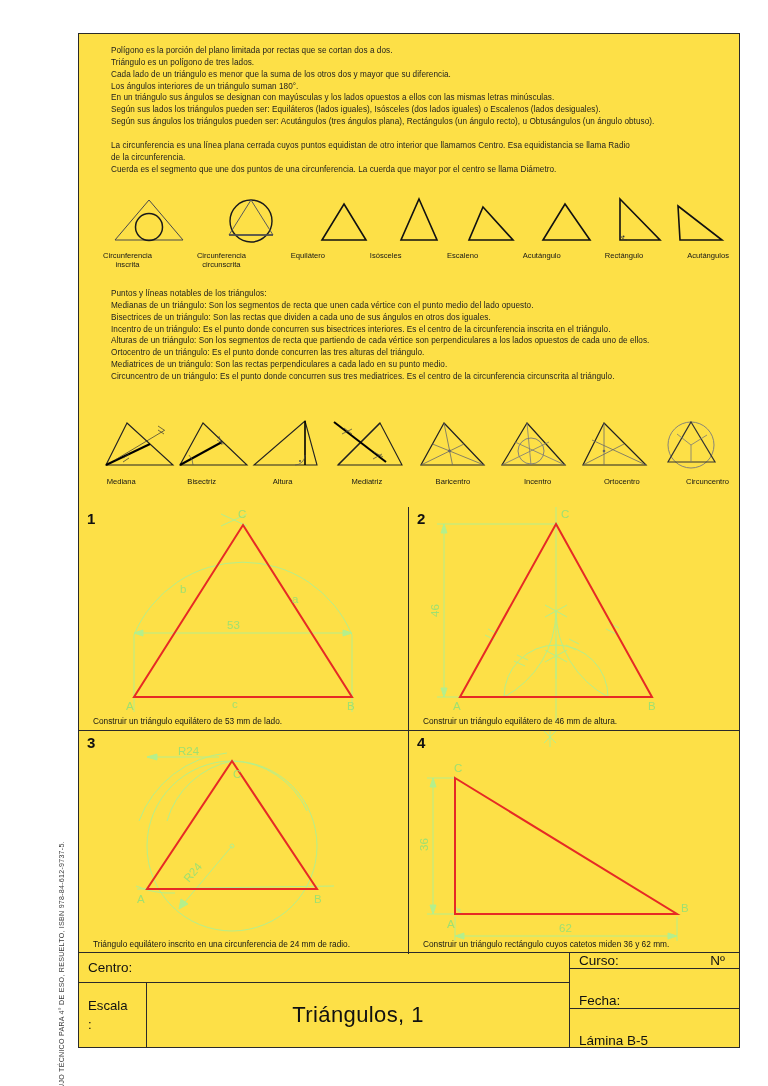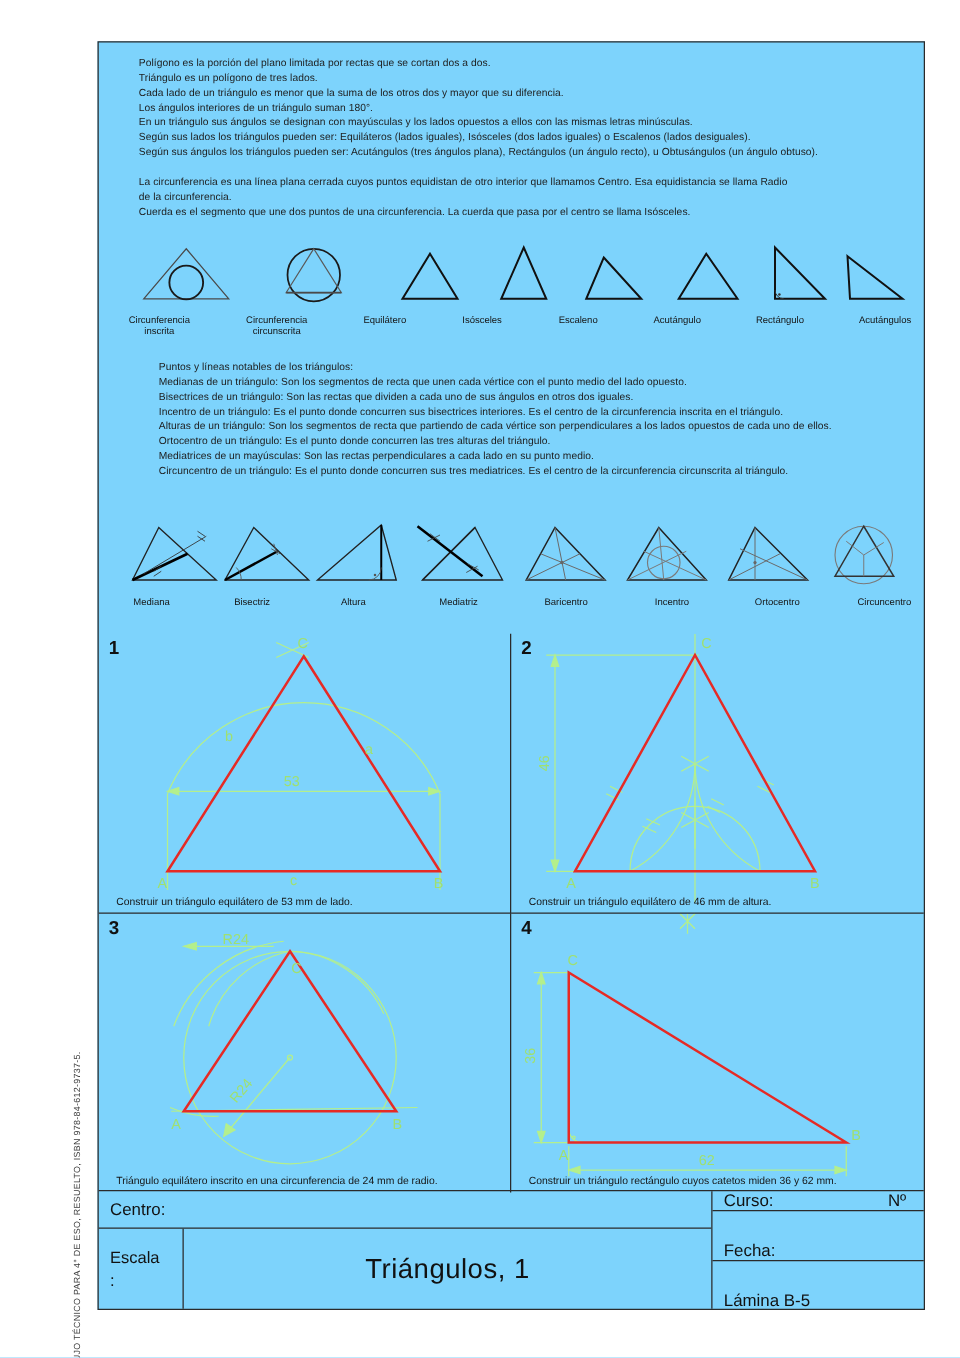--- a/index.html
+++ b/index.html
@@ -25,32 +25,32 @@
     font-size:7.1px; letter-spacing:.25px;
     color:#3a3a3a;
     font-variant:small-caps;
   }
 
   
   #sheet{
     position:absolute; left:78px; top:33px;
     width:662px; height:1015px;
     border:1.6px solid #2a2a2a;
-    background:#7dd3fc;
+    background:#fde047;
   }
 
   
   .theory{
     position:absolute; left:32px; right:16px;
     font-size:8.2px; line-height:11.85px;
     color:#1d1d1d; letter-spacing:.05px;
   }
   #theory-top{ top:11px; }
   #theory-mid{ top:106px; }
-  #theory-notable{ top:254px;margin-left:16px; }
+  #theory-notable{ top:254px; }
   .theory p{ margin:0; white-space:nowrap; }
 
   
   .figrow{ position:absolute; left:24px; right:10px; }
   #figrow-types{ top:166px; height:64px; }
   #figrow-notable{ top:388px; height:68px; }
   .figrow .figs{ display:flex; align-items:flex-end; height:48px; }
   .figrow .labels{ display:flex; margin-top:3px;gap:44px; }
   .figcell{ text-align:center; }
   .figlabel{ font-size:7.6px; color:#151515; text-align:center; }
@@ -132,21 +132,21 @@
     <p>Cada lado de un triángulo es menor que la suma de los otros dos y mayor que su diferencia.</p>
     <p>Los ángulos interiores de un triángulo suman 180°.</p>
     <p>En un triángulo sus ángulos se designan con mayúsculas  y los lados opuestos a ellos con las mismas letras minúsculas.</p>
     <p>Según sus lados los triángulos pueden ser: Equiláteros (lados iguales), Isósceles (dos lados iguales) o Escalenos (lados desiguales).</p>
     <p>Según sus ángulos los triángulos pueden ser: Acutángulos (tres ángulos plana), Rectángulos (un ángulo recto), u Obtusángulos (un ángulo obtuso).</p>
   </div>
 
   <div class="theory" id="theory-mid">
     <p>La circunferencia es una línea plana cerrada cuyos  puntos equidistan de otro interior que llamamos Centro. Esa equidistancia se llama Radio</p>
     <p>de la circunferencia.</p>
-    <p>Cuerda es el segmento que une dos puntos de una circunferencia. La cuerda que pasa por el centro se llama Isósceles.</p>
+    <p>Cuerda es el segmento que une dos puntos de una circunferencia. La cuerda que mayor por el centro se llama Diámetro.</p>
   </div>
 
   <div class="figrow" id="figrow-types">
     <div class="figs">
       <div class="figcell" style="width:98px">
         <svg width="80" height="48">
           <polygon points="40,4 74,44 6,44" fill="none" stroke="#4a4a4a" stroke-width="1"></polygon>
           <circle cx="40" cy="31" r="13.5" fill="none" stroke="#1a1a1a" stroke-width="1.5"></circle>
         </svg>
       </div>
@@ -202,21 +202,21 @@
     </div>
   </div>
 
   <div class="theory" id="theory-notable">
     <p>Puntos y líneas notables de los triángulos:</p>
     <p>Medianas de un triángulo: Son los segmentos de recta que unen cada vértice con el punto medio del lado opuesto.</p>
     <p>Bisectrices de un triángulo: Son las rectas que dividen a cada uno de sus ángulos en otros dos iguales.</p>
     <p>Incentro de un triángulo: Es el punto donde concurren sus bisectrices interiores. Es el centro de la circunferencia inscrita en el triángulo.</p>
     <p>Alturas de un triángulo: Son los segmentos de recta que partiendo de cada vértice son perpendiculares a los lados opuestos de cada uno de ellos.</p>
     <p>Ortocentro de un triángulo: Es el punto donde concurren las tres alturas del triángulo.</p>
-    <p>Mediatrices de un mayúsculas: Son las rectas perpendiculares a cada lado en su punto medio.</p>
+    <p>Mediatrices de un triángulo: Son las rectas perpendiculares a cada lado en su punto medio.</p>
     <p>Circuncentro de un triángulo: Es el punto donde concurren sus tres mediatrices. Es el centro de la circunferencia circunscrita al triángulo.</p>
   </div>
 
   <div class="figrow" id="figrow-notable">
     <div class="figs" style="height:52px">
       <div class="figcell" style="width:78px">
         <svg width="74" height="52">
           <polygon points="24,5 70,47 3,47" fill="none" stroke="#222" stroke-width="1.1"></polygon>
           <line x1="3" y1="47" x2="47" y2="26" stroke="#000" stroke-width="2"></line>
           <line x1="12" y1="42" x2="62" y2="12" stroke="#333" stroke-width="0.7"></line>

